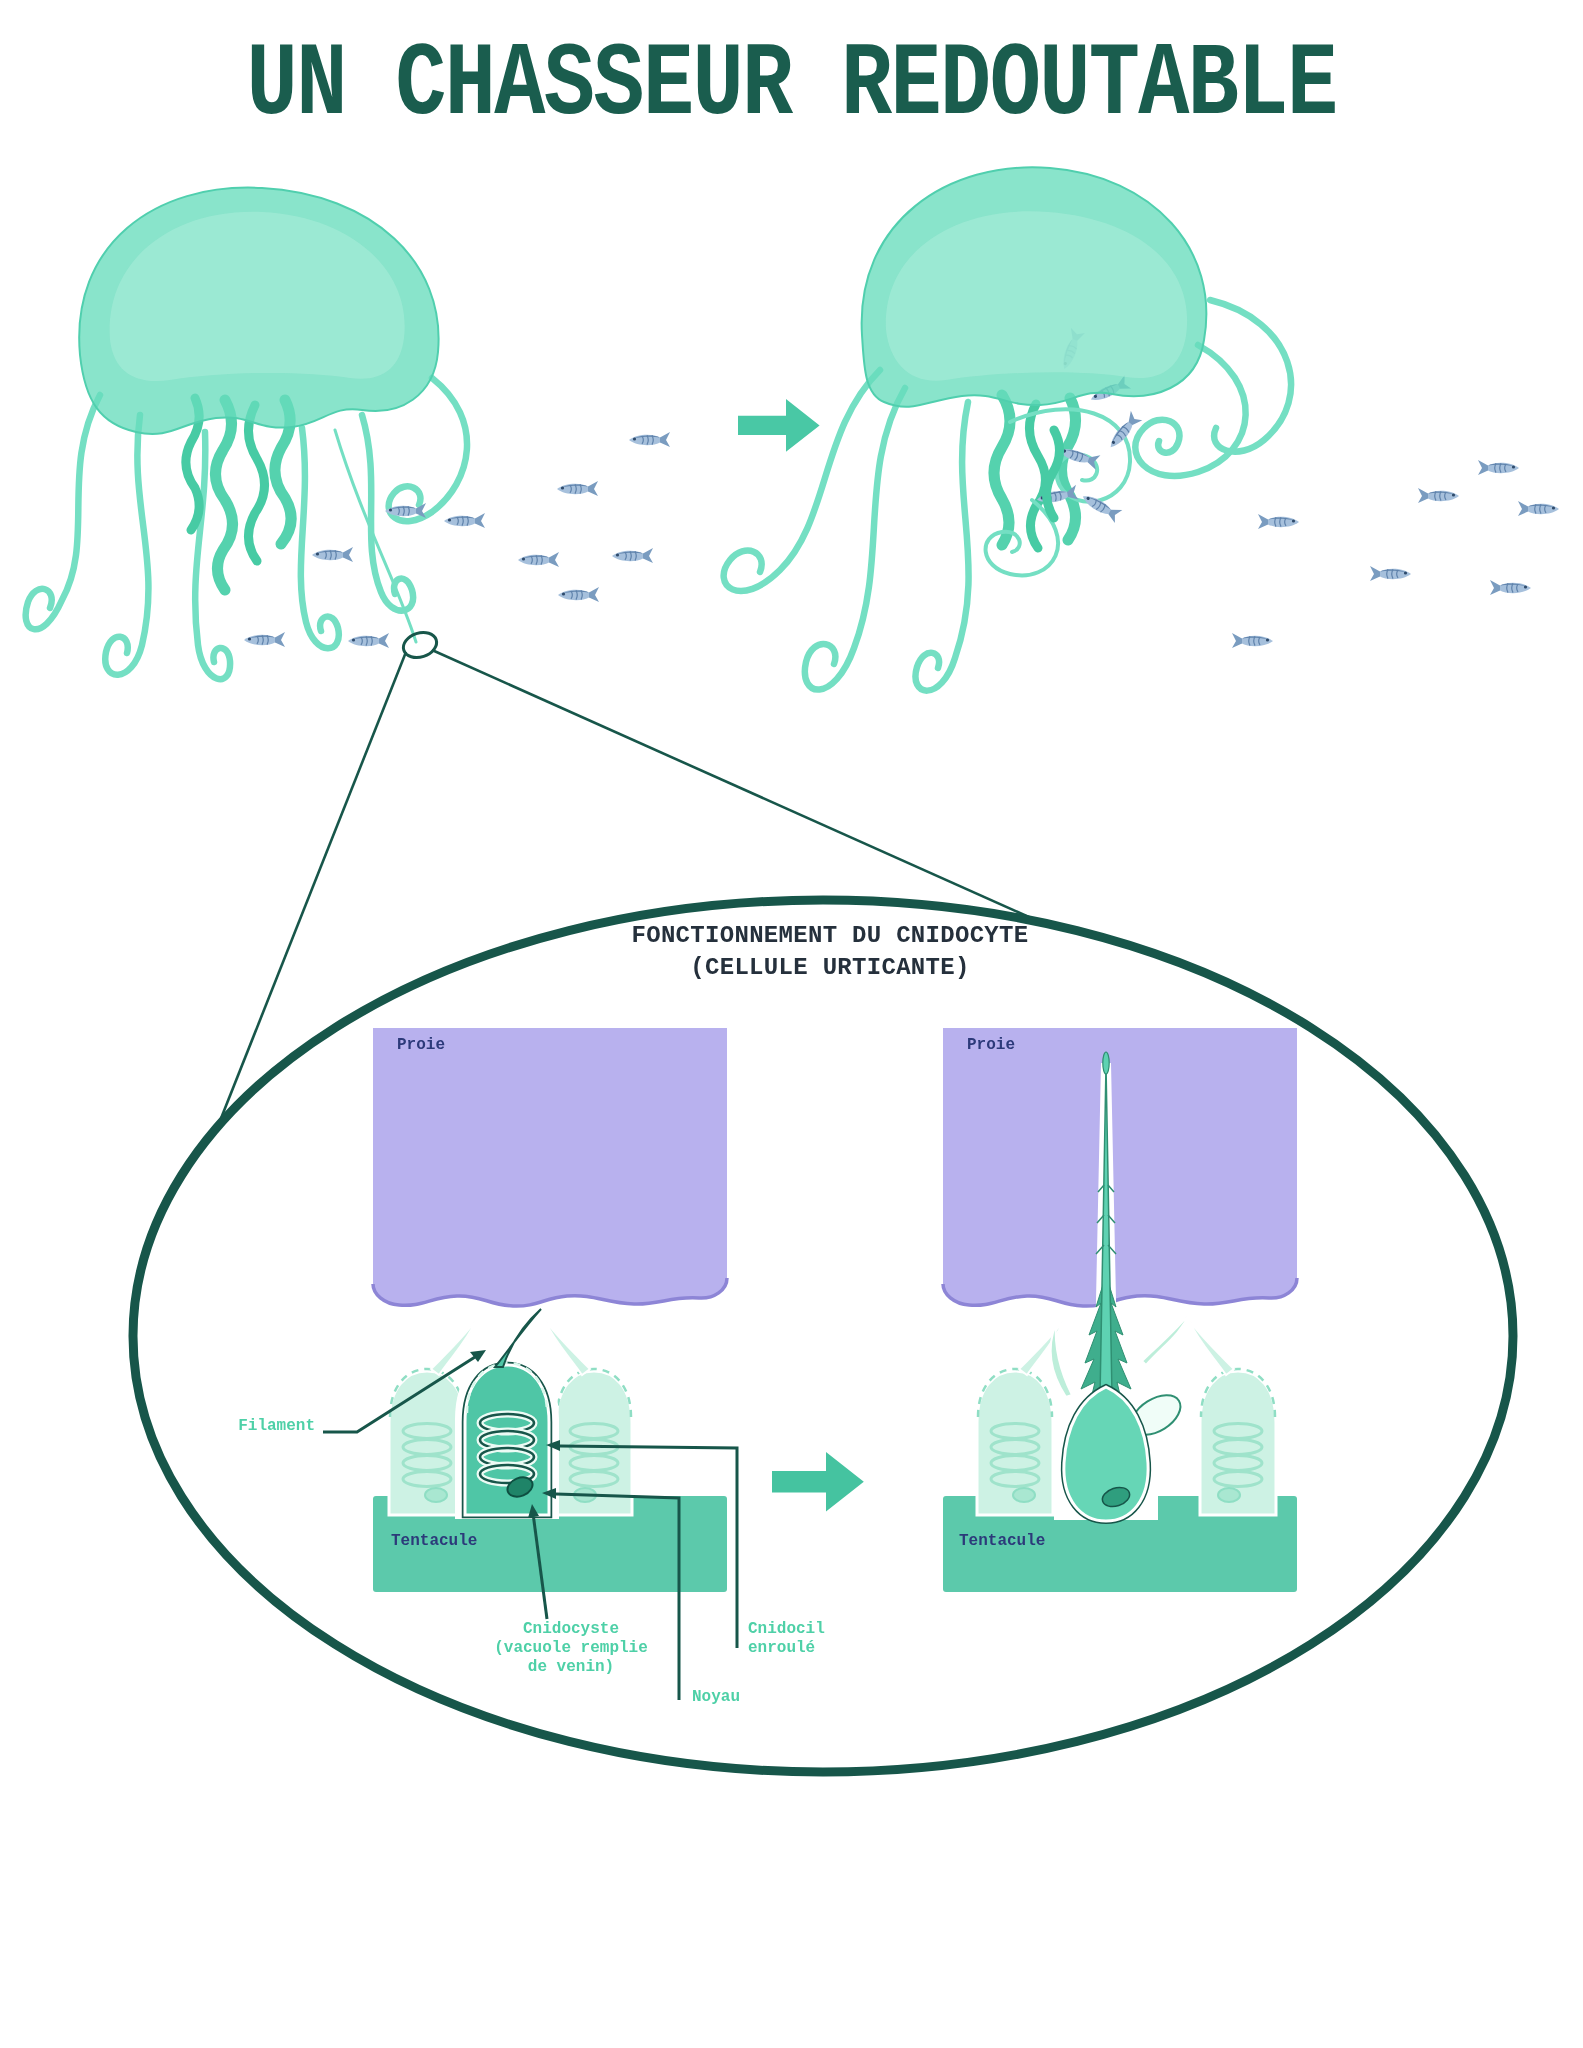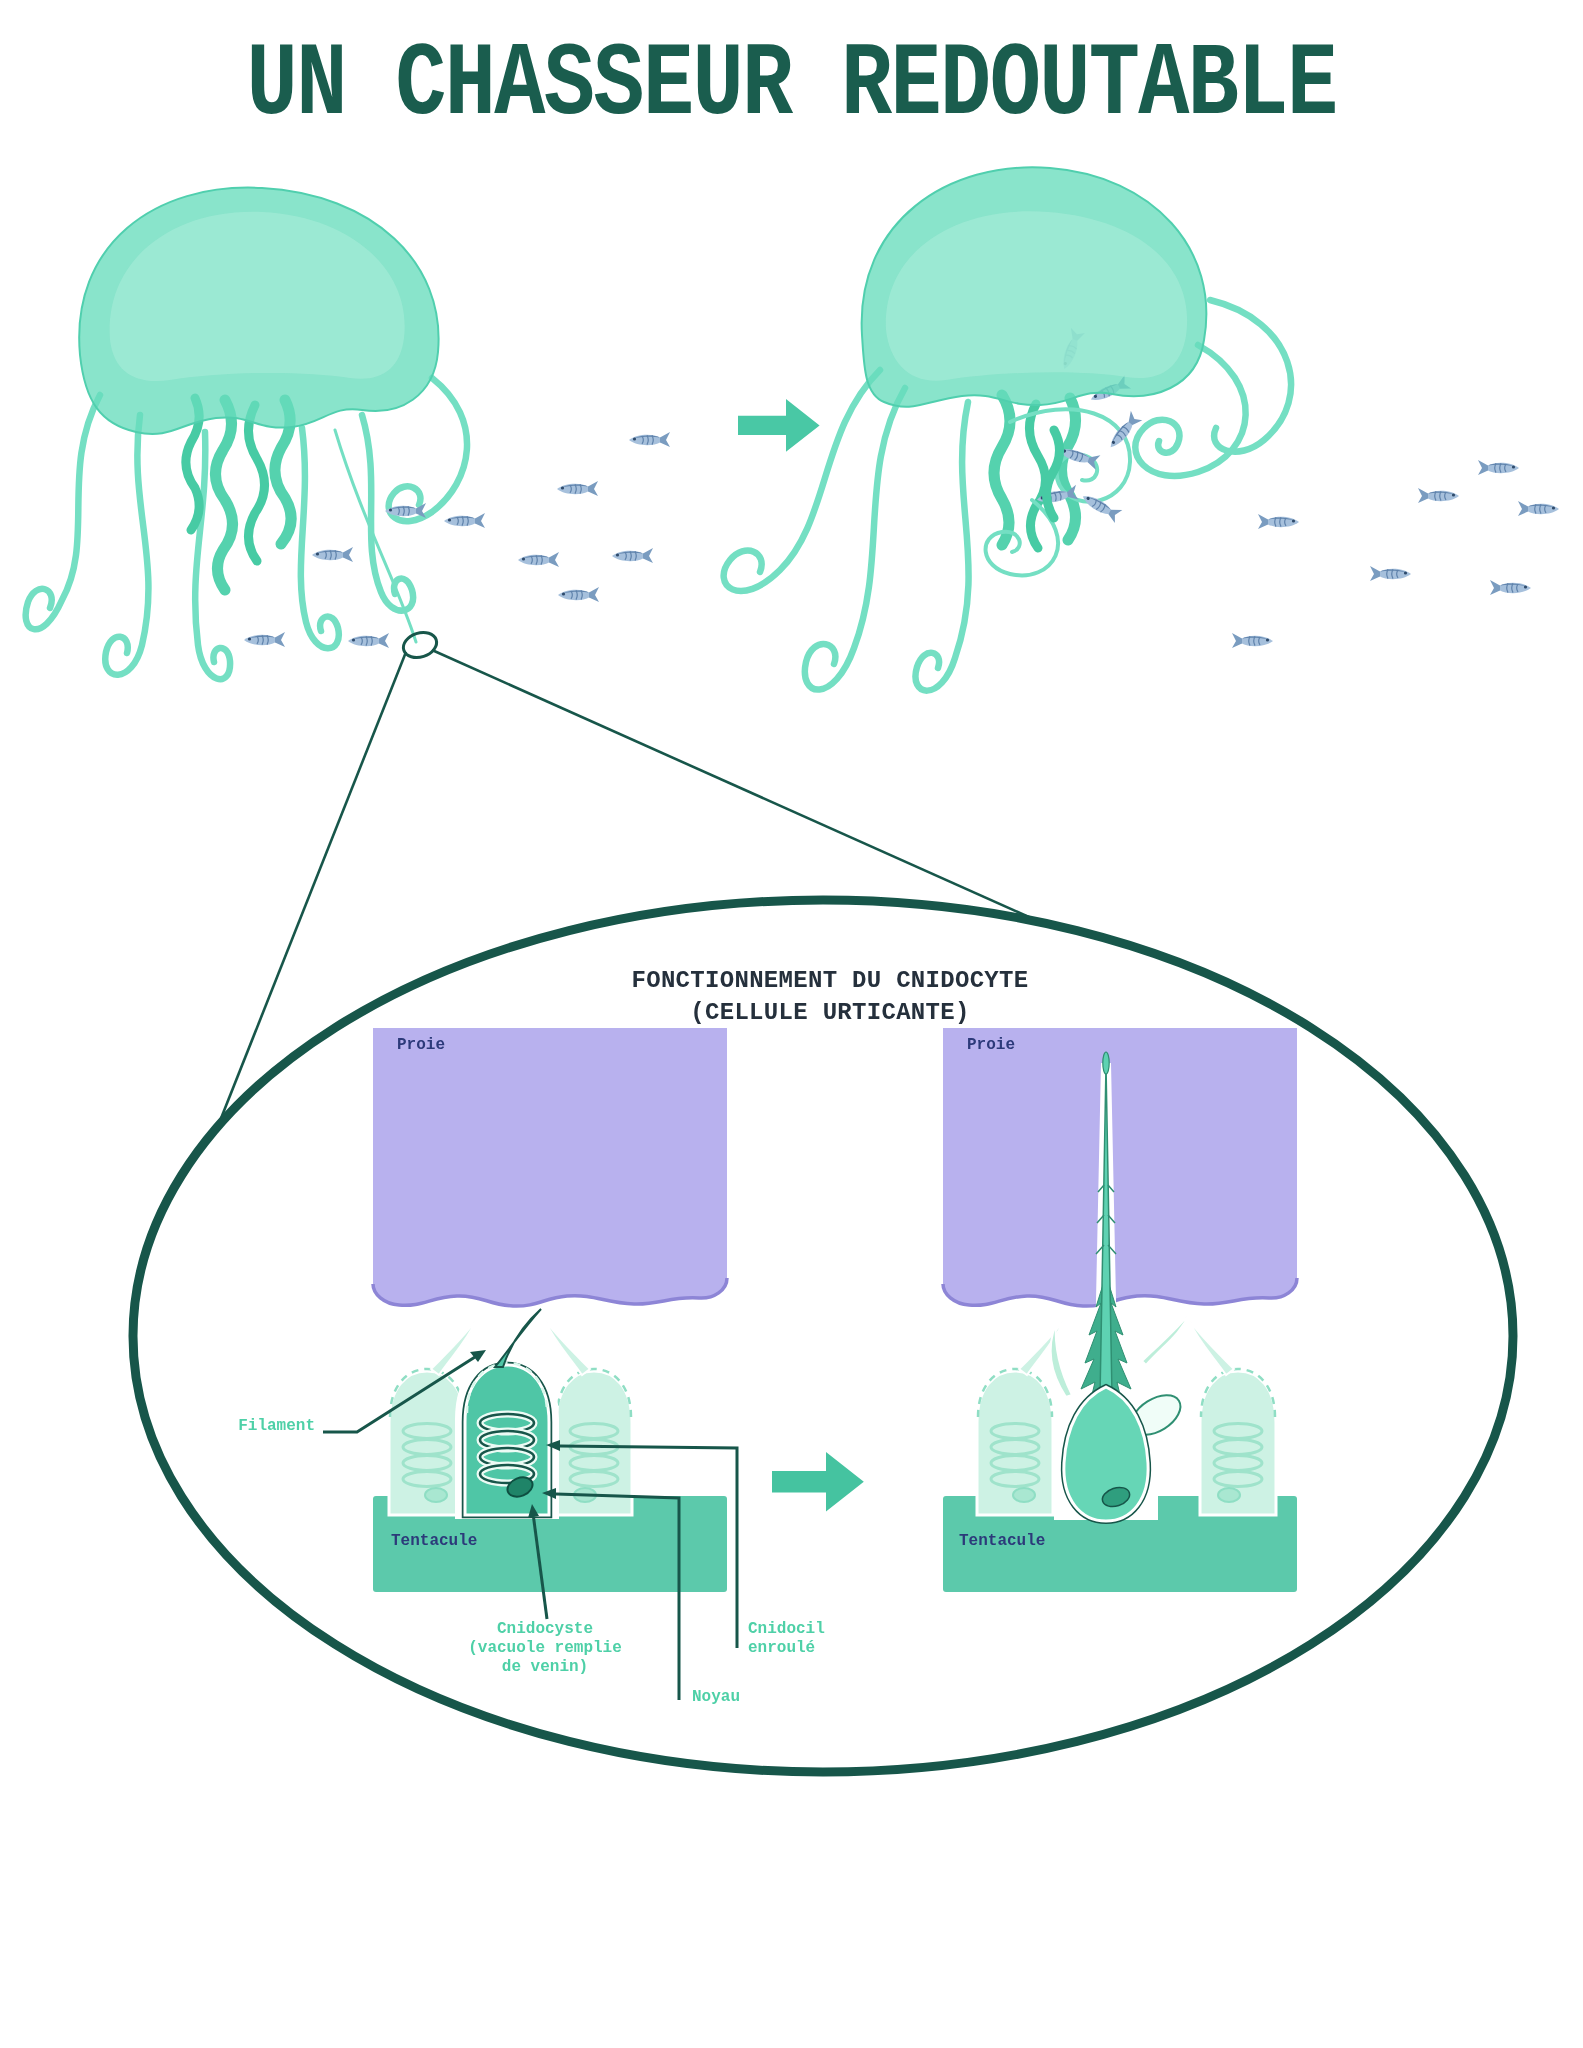--- a/index.html
+++ b/index.html
@@ -4,21 +4,21 @@
 <style>
   html,body{margin:0;padding:0;background:#ffffff;}
   .page{position:relative;width:1583px;height:2048px;background:#ffffff;overflow:hidden;
         font-family:Liberation Mono, monospace;}
   svg.art{position:absolute;left:0;top:0;width:1583px;height:2048px;}
   .title-wrap{position:absolute;top:26px;left:0;width:100%;text-align:center;}
   .title{display:inline-block;margin:0;font-size:104px;font-weight:bold;color:#1a5d4e;
          letter-spacing:-2px;white-space:nowrap;transform:scaleX(0.82);transform-origin:center;}
   .zoom-title{position:absolute;left:530px;width:600px;top:920px;text-align:center;
               font-size:24px;font-weight:bold;color:#25303c;line-height:1.35;
-              letter-spacing:.3px;white-space:pre-line;margin-top:45px;}
+              letter-spacing:.3px;white-space:pre-line;}
   .lbl{position:absolute;font-weight:bold;font-size:16px;color:#4ed0a7;
        white-space:pre-line;line-height:1.18;}
   .lbl.navy{color:#2c3a7a;}
   .lbl.center{transform:translateX(-50%);text-align:center;}
   .lbl.right{text-align:right;}
   
   .tent{stroke:#74dfc3;stroke-width:6.5;fill:none;stroke-linecap:round;}
   .thin{stroke-width:3;}
   .thin2{stroke-width:4;}
   .frill{stroke:#55d2ae;stroke-width:11;fill:none;stroke-linecap:round;}
@@ -195,20 +195,20 @@
 
 <div class="zoom-title">FONCTIONNEMENT DU CNIDOCYTE
 (CELLULE URTICANTE)</div>
 
 <div class="lbl navy" style="left:397px;top:1036px;">Proie</div>
 <div class="lbl navy" style="left:967px;top:1036px;">Proie</div>
 <div class="lbl navy" style="left:391px;top:1532px;">Tentacule</div>
 <div class="lbl navy" style="left:959px;top:1532px;">Tentacule</div>
 
 <div class="lbl right" style="left:170px;top:1417px;width:145px;">Filament</div>
-<div class="lbl center" style="left:545px;top:1620px;">Cnidocyste
+<div class="lbl center" style="left:571px;top:1620px;">Cnidocyste
 (vacuole remplie
 de venin)</div>
 <div class="lbl" style="left:748px;top:1620px;">Cnidocil
 enroulé</div>
 <div class="lbl" style="left:692px;top:1688px;">Noyau</div>
 
 </div>
 
 </body></html>

